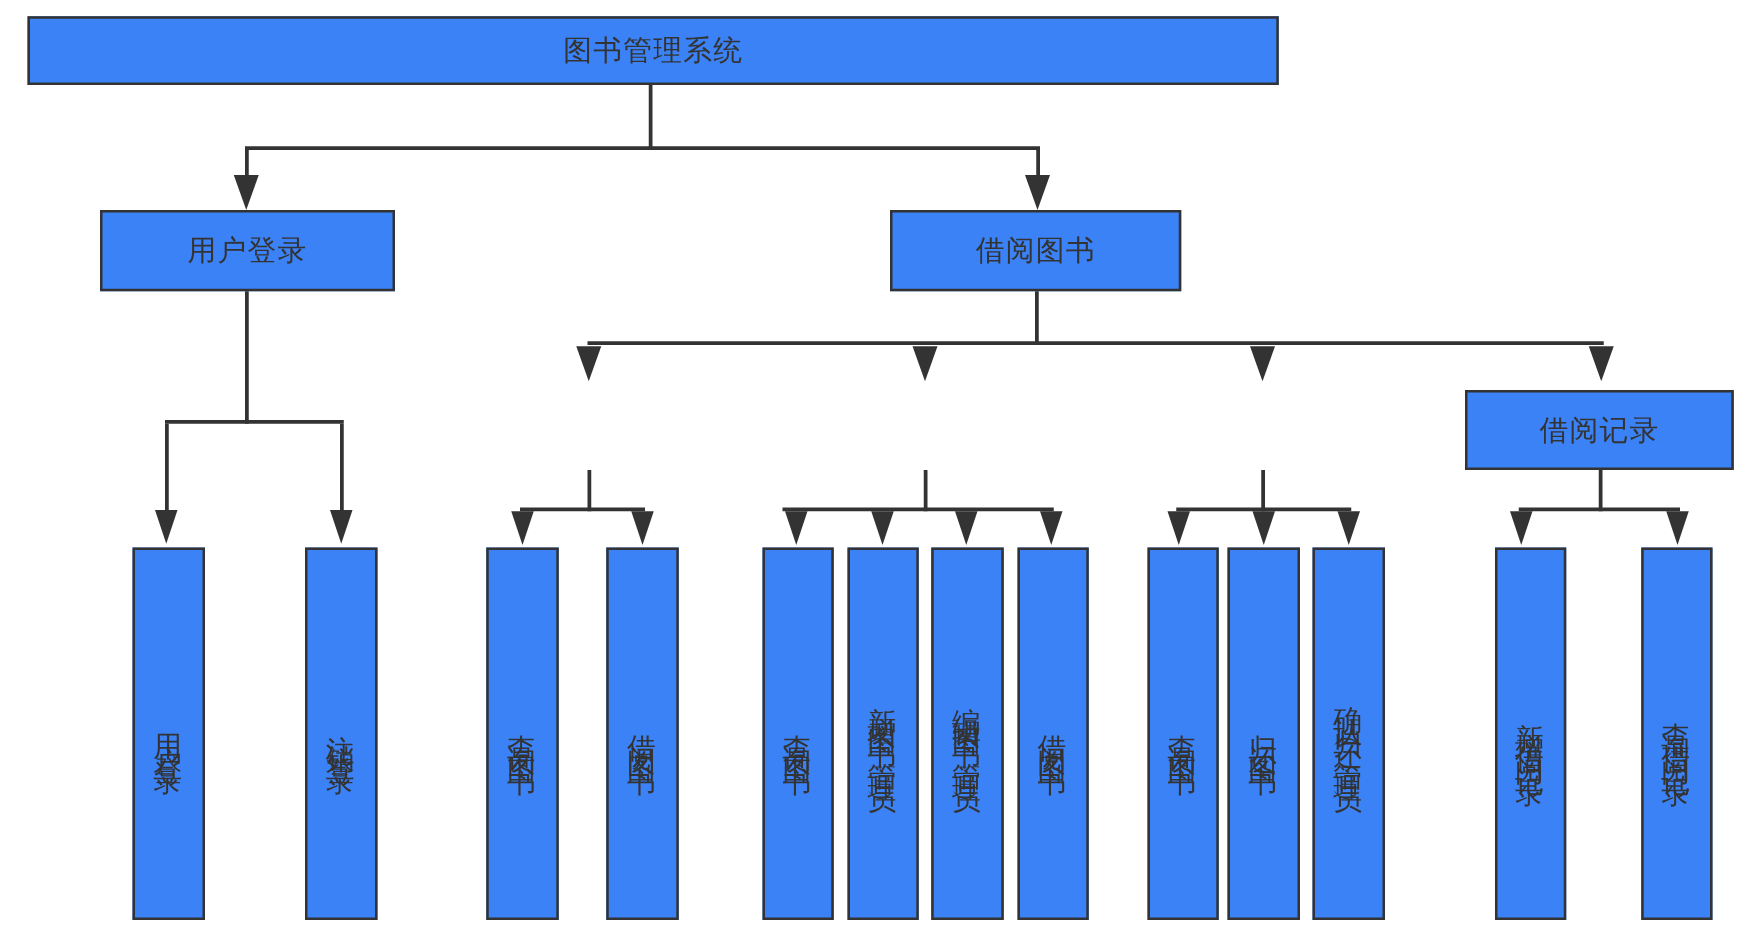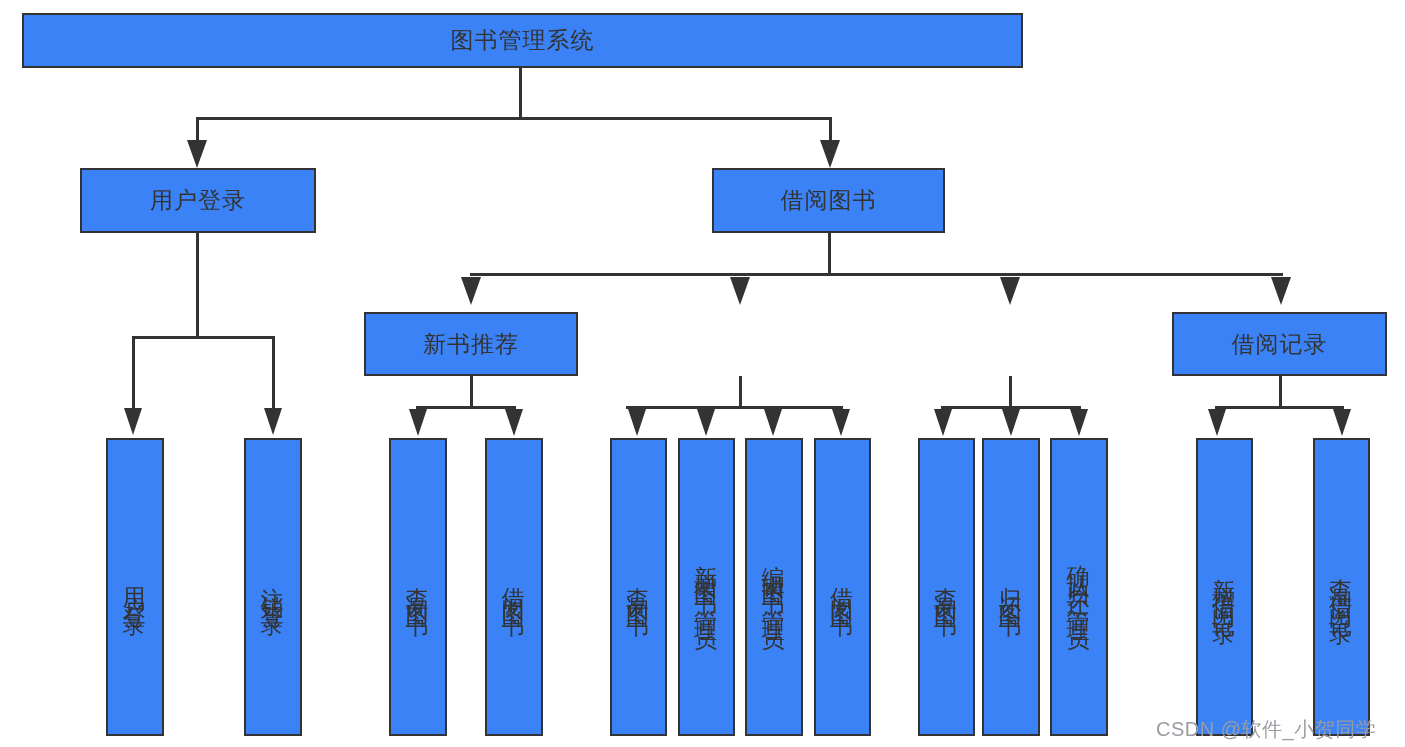--- a/index.html
+++ b/index.html
@@ -60,23 +60,20 @@
   <div class="ln" style="left:272px;top:339px;width:3px;height:70px;"></div>
   <div class="ar" style="left:264px;top:408px;"></div>
 
   <div class="ln" style="left:828px;top:233px;width:3px;height:43px;"></div>
   <div class="ln" style="left:470px;top:273px;width:813px;height:3px;"></div>
   <div class="ar big" style="left:461px;top:277px;"></div>
   <div class="ar big" style="left:730px;top:277px;"></div>
   <div class="ar big" style="left:1000px;top:277px;"></div>
   <div class="ar big" style="left:1271px;top:277px;"></div>
 
-  <div class="box" style="left:364px;top:312px;width:214px;height:64px;">
-    <span class="hlabel">新书推荐</span>
-  </div>
   <div class="box" style="left:1172px;top:312px;width:215px;height:64px;">
     <span class="hlabel">借阅记录</span>
   </div>
 
   <div class="ln" style="left:470px;top:376px;width:3px;height:33px;"></div>
   <div class="ln" style="left:416px;top:406px;width:100px;height:3px;"></div>
   <div class="ar" style="left:409px;top:409px;"></div>
   <div class="ar" style="left:505px;top:409px;"></div>
 
   <div class="ln" style="left:739px;top:376px;width:3px;height:33px;"></div>
@@ -134,15 +131,14 @@
     <span class="vlabel">确认归还（管理员）</span>
   </div>
 
   <div class="box" style="left:1196px;top:438px;width:57px;height:298px;">
     <span class="vlabel">新增借阅记录</span>
   </div>
   <div class="box" style="left:1313px;top:438px;width:57px;height:298px;">
     <span class="vlabel">查询借阅记录</span>
   </div>
 
-  <div id="watermark">CSDN @软件_小贺同学</div>
 
 </div>
 
 </body></html>

